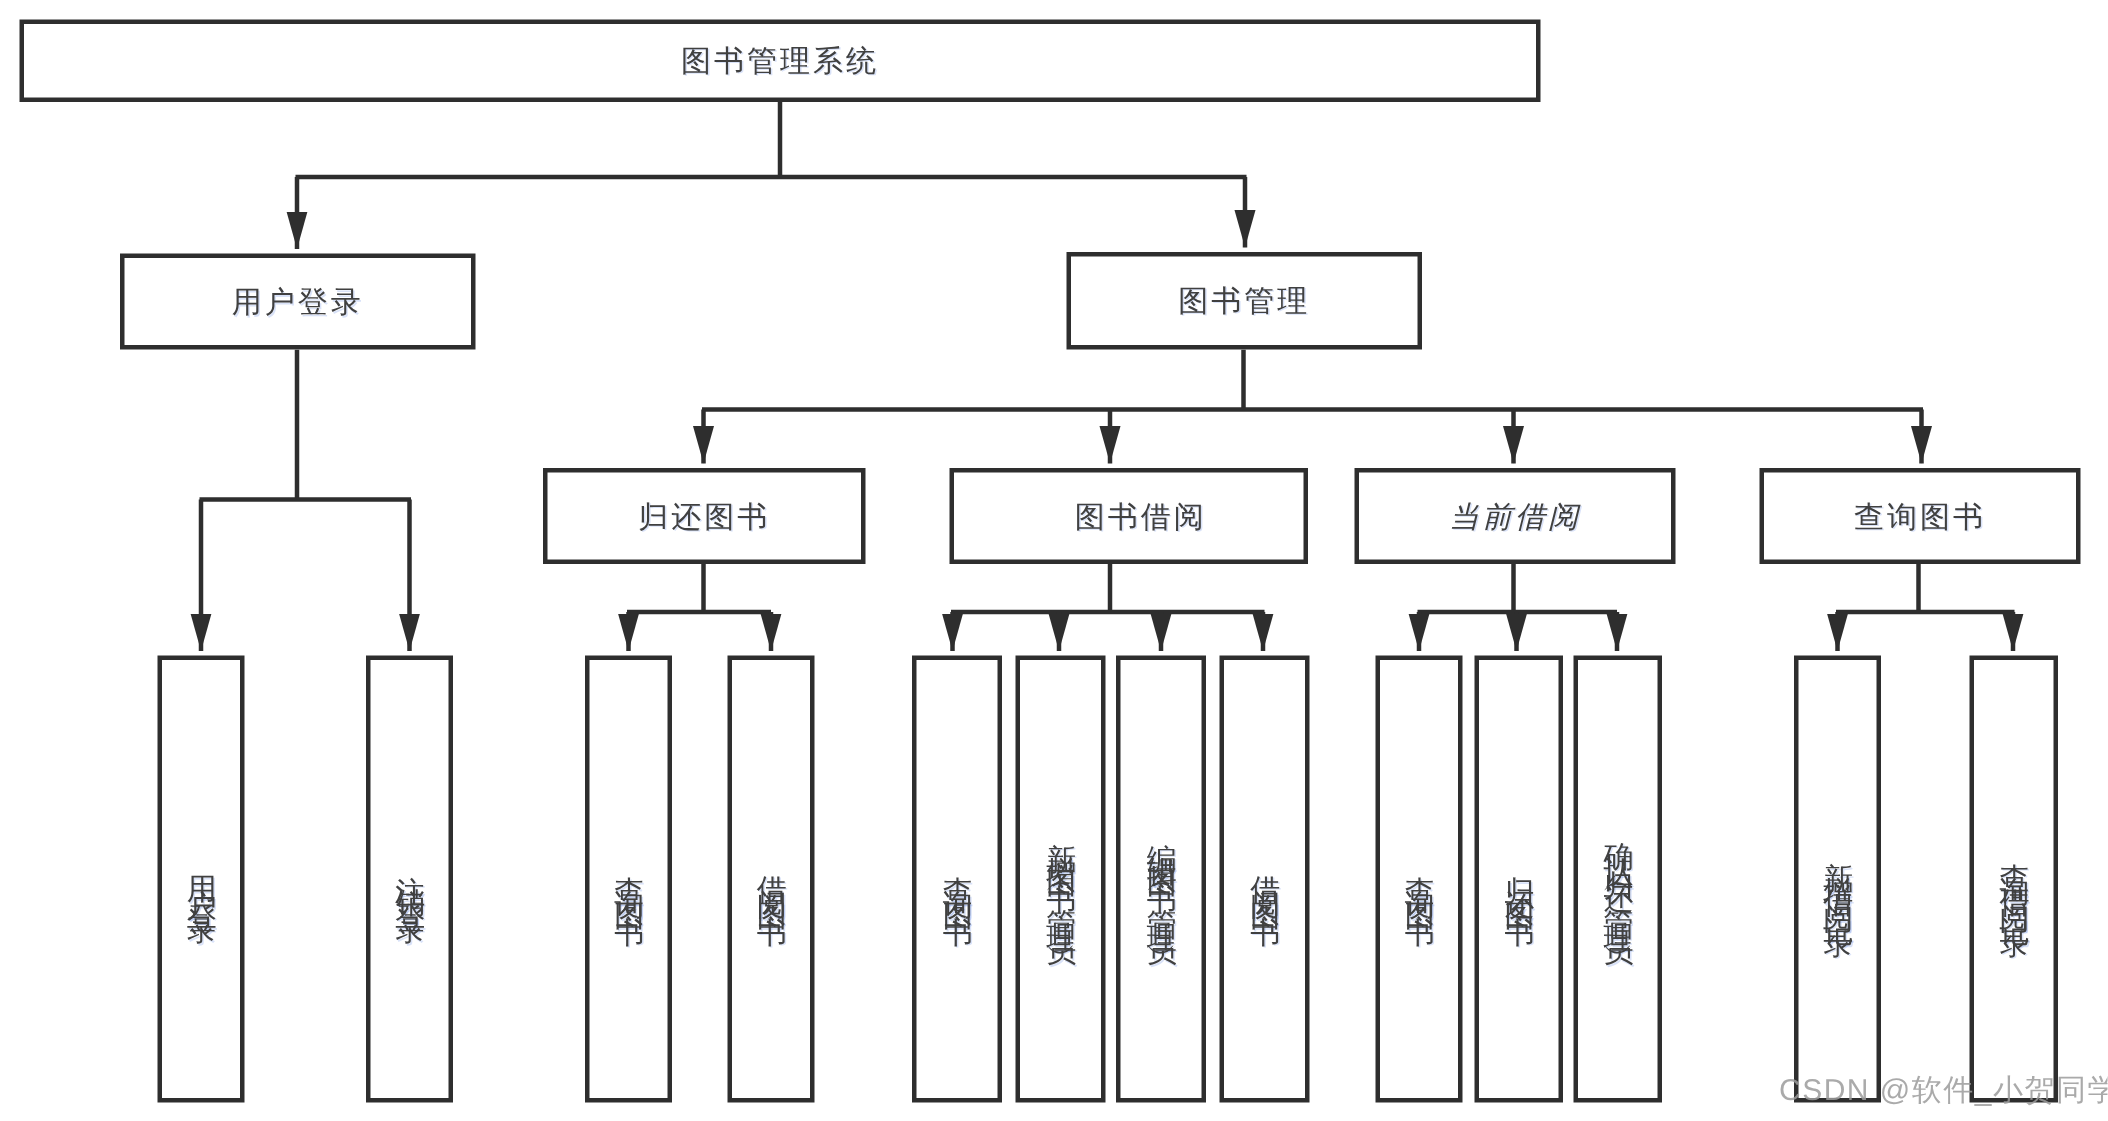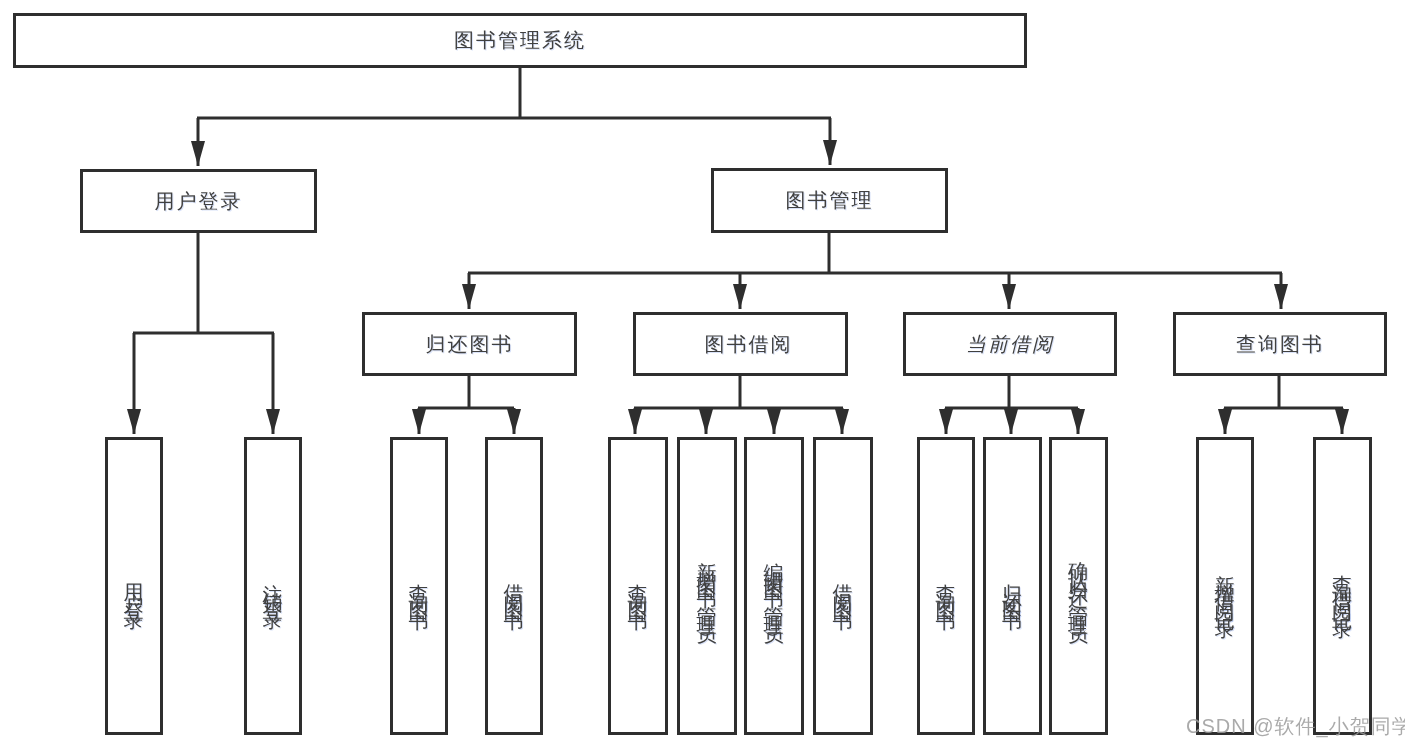--- a/index.html
+++ b/index.html
@@ -130,21 +130,21 @@
       <path d="M1342,408 V434" marker-end="url(#arrow)"></path>
     </g>
   </svg>
 
   <div class="node" style="left:13px; top:13px; width:1014px; height:55px;">图书管理系统</div>
 
   <div class="node" style="left:80px; top:169px; width:237px; height:64px;">用户登录</div>
   <div class="node" style="left:711px; top:168px; width:237px; height:65px;">图书管理</div>
 
   <div class="node" style="left:362px; top:312px; width:215px; height:64px;">归还图书</div>
-  <div class="node" style="left:633px; top:312px; width:215px; height:64px;padding-left:16px;">图书借阅</div>
+  <div class="node" style="left:633px; top:312px; width:239px; height:64px;padding-left:16px;">图书借阅</div>
   <div class="node" style="left:903px; top:312px; width:214px; height:64px;font-style:italic;">当前借阅</div>
   <div class="node" style="left:1173px; top:312px; width:214px; height:64px;">查询图书</div>
 
   <div class="node leaf" style="left:105px; top:437px; width:58px; height:298px;">用户登录</div>
   <div class="node leaf" style="left:244px; top:437px; width:58px; height:298px;">注销登录</div>
 
   <div class="node leaf" style="left:390px; top:437px; width:58px; height:298px;">查询图书</div>
   <div class="node leaf" style="left:485px; top:437px; width:58px; height:298px;">借阅图书</div>
 
   <div class="node leaf" style="left:608px; top:437px; width:60px; height:298px;">查询图书</div>

